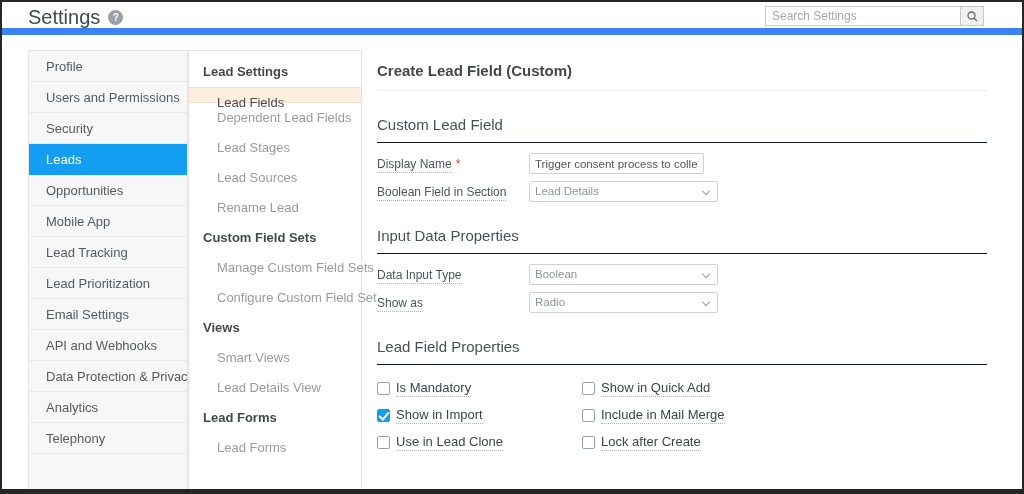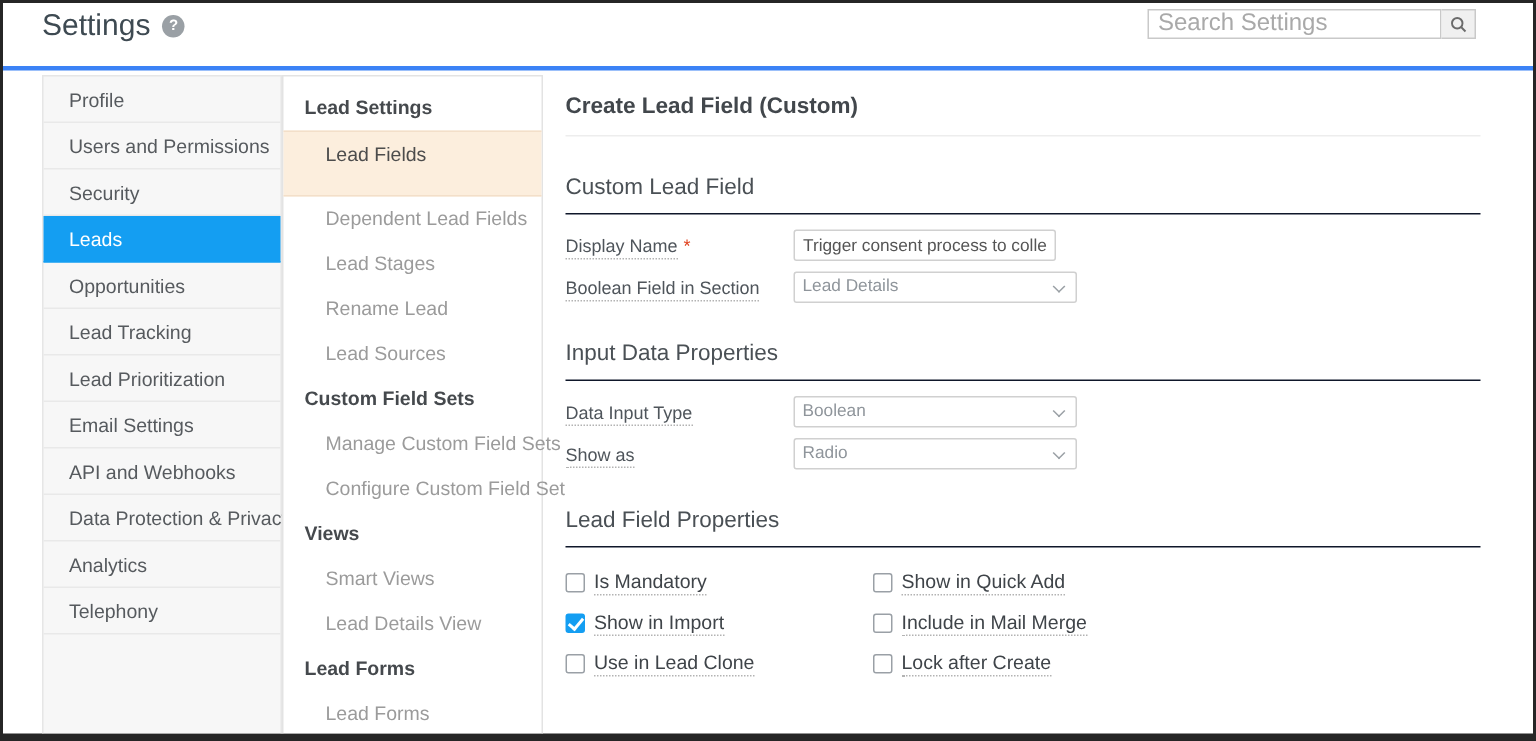--- a/index.html
+++ b/index.html
@@ -2,47 +2,47 @@
 <html><head>
 <meta charset="utf-8">
 <style>
   * { margin:0; padding:0; box-sizing:border-box; }
   body { font-family:"Liberation Sans", sans-serif; background:#fff; }
   .page {
     position:relative; width:1024px; height:494px; background:#fff;
     border:2px solid #262626; border-bottom-width:5px; overflow:hidden;
   }
   
-  .header { position:absolute; top:0; left:0; right:0; height:45px; background:#fff;
-    border-bottom:3px solid #3b82f6; }
+  .header { position:absolute; top:0; left:0; right:0; height:33px; background:#fff;
+    border-bottom:7px solid #3b82f6; }
   .page-title { position:absolute; left:26px; top:4px; font-size:20px; color:#3e4a52; }
   .help-icon { display:inline-block; width:15px; height:15px; margin-left:8px; border-radius:50%;
     background:#9aa0a5; color:#fff; font-size:10px; font-weight:bold; text-align:center;
     line-height:15px; vertical-align:3px; }
   .search-wrap { position:absolute; right:38px; top:4px; display:flex; height:20px; }
-  .search-input { width:196px; height:20px; border:1px solid #c9c9c9; font-size:16px;
+  .search-input { width:196px; height:20px; border:1px solid #c9c9c9; font-size:12px;
     padding:0 6px; color:#555; outline:none; font-family:"Liberation Sans",sans-serif; }
   .search-input::placeholder { color:#a9a9a9; }
   .search-btn { width:23px; height:20px; background:#f0f0f0; border:1px solid #c9c9c9;
     border-left:none; display:flex; align-items:center; justify-content:center; cursor:pointer; }
   
   .sidebar { position:absolute; left:26px; top:48px; width:160px; bottom:0;
     background:#f7f7f7; border:1px solid #e6e6e6; border-bottom:none; }
   .side-item { height:31px; line-height:31px; padding-left:17px; font-size:13px; color:#565a5e;
     border-bottom:1px solid #e9e9e9; cursor:pointer; white-space:nowrap; }
   .side-item.active { background:#149ef2; color:#fff; border-bottom-color:#149ef2; }
   
   .subnav { position:absolute; left:186px; top:48px; width:174px; bottom:0;
     background:#fff; border:1px solid #e3e3e3; border-bottom:none; padding-top:6px; }
   .sub-header { height:30px; line-height:30px; padding-left:14px; font-size:13px;
     font-weight:bold; color:#45494d; white-space:nowrap; }
   .sub-item { height:30px; line-height:30px; padding-left:28px; font-size:13px; color:#9b9b9b;
     cursor:pointer; white-space:nowrap; }
   .sub-item.active { background:#fceedd; border-top:1px solid #f3dfc9; border-bottom:1px solid #f3dfc9;
-    color:#4c4c4c; height:44px; line-height:30px; }
+    color:#4c4c4c; height:16px; line-height:30px; }
   
   .main { position:absolute; left:375px; top:48px; width:633px; }
   .main-title { margin-top:12px; padding-bottom:11px; border-bottom:1px solid #ededed;
     width:610px; font-size:15px; font-weight:bold; color:#42474c; }
   .section-title { margin-top:25px; padding-bottom:9px; border-bottom:1px solid #0f172a;
     width:610px; font-size:15px; font-weight:normal; color:#4a5055; }
   .form-row { display:flex; align-items:center; margin-top:7px; height:21px; }
   .form-row.first { margin-top:10px; }
   .form-label { width:152px; font-size:12px; color:#4f555b; }
   .form-label .lbl { border-bottom:1px dotted #b3b3b3; padding-bottom:1px; }
@@ -83,36 +83,37 @@
       </div>
     </div>
   </div>
 
   <div class="sidebar">
     <div class="side-item">Profile</div>
     <div class="side-item">Users and Permissions</div>
     <div class="side-item">Security</div>
     <div class="side-item active">Leads</div>
     <div class="side-item">Opportunities</div>
+    <div class="side-item">Mobile App</div>
     <div class="side-item">Lead Tracking</div>
     <div class="side-item">Lead Prioritization</div>
     <div class="side-item">Email Settings</div>
     <div class="side-item">API and Webhooks</div>
     <div class="side-item">Data Protection &amp; Privacy</div>
     <div class="side-item">Analytics</div>
     <div class="side-item">Telephony</div>
   </div>
 
   <div class="subnav">
     <div class="sub-header">Lead Settings</div>
     <div class="sub-item active">Lead Fields</div>
     <div class="sub-item">Dependent Lead Fields</div>
     <div class="sub-item">Lead Stages</div>
+    <div class="sub-item">Lead Sources</div>
     <div class="sub-item">Rename Lead</div>
-    <div class="sub-item">Lead Sources</div>
     <div class="sub-header">Custom Field Sets</div>
     <div class="sub-item">Manage Custom Field Sets</div>
     <div class="sub-item">Configure Custom Field Set</div>
     <div class="sub-header">Views</div>
     <div class="sub-item">Smart Views</div>
     <div class="sub-item">Lead Details View</div>
     <div class="sub-header">Lead Forms</div>
     <div class="sub-item">Lead Forms</div>
   </div>
 

